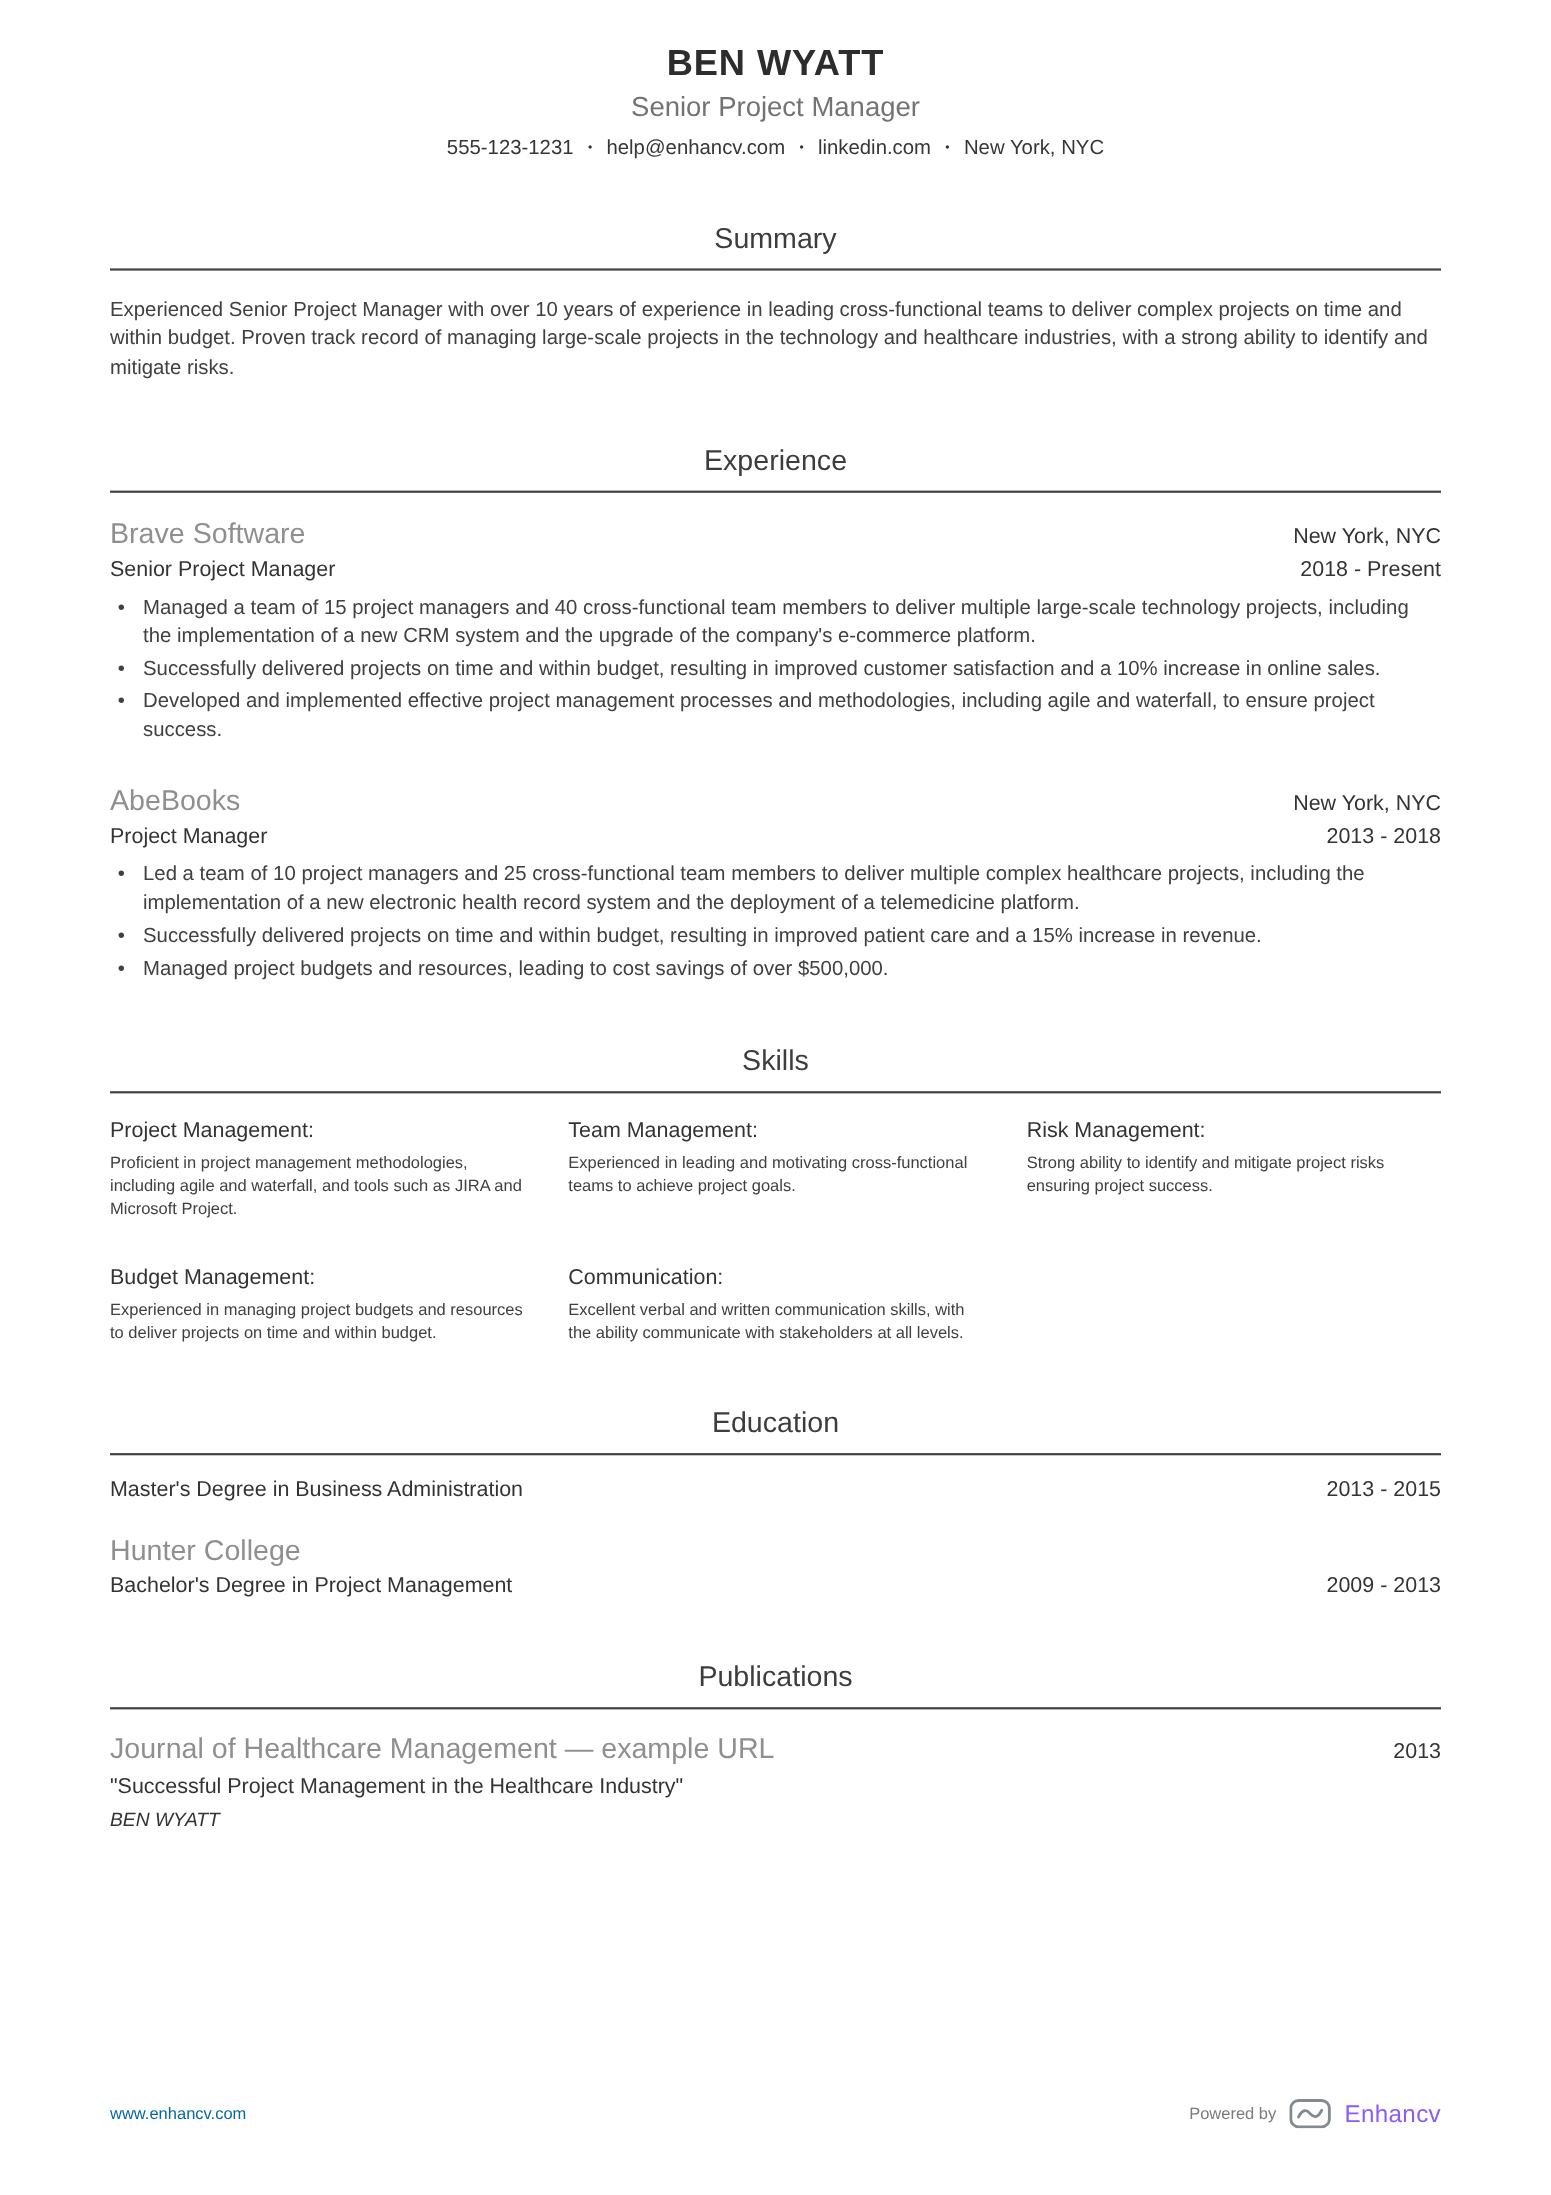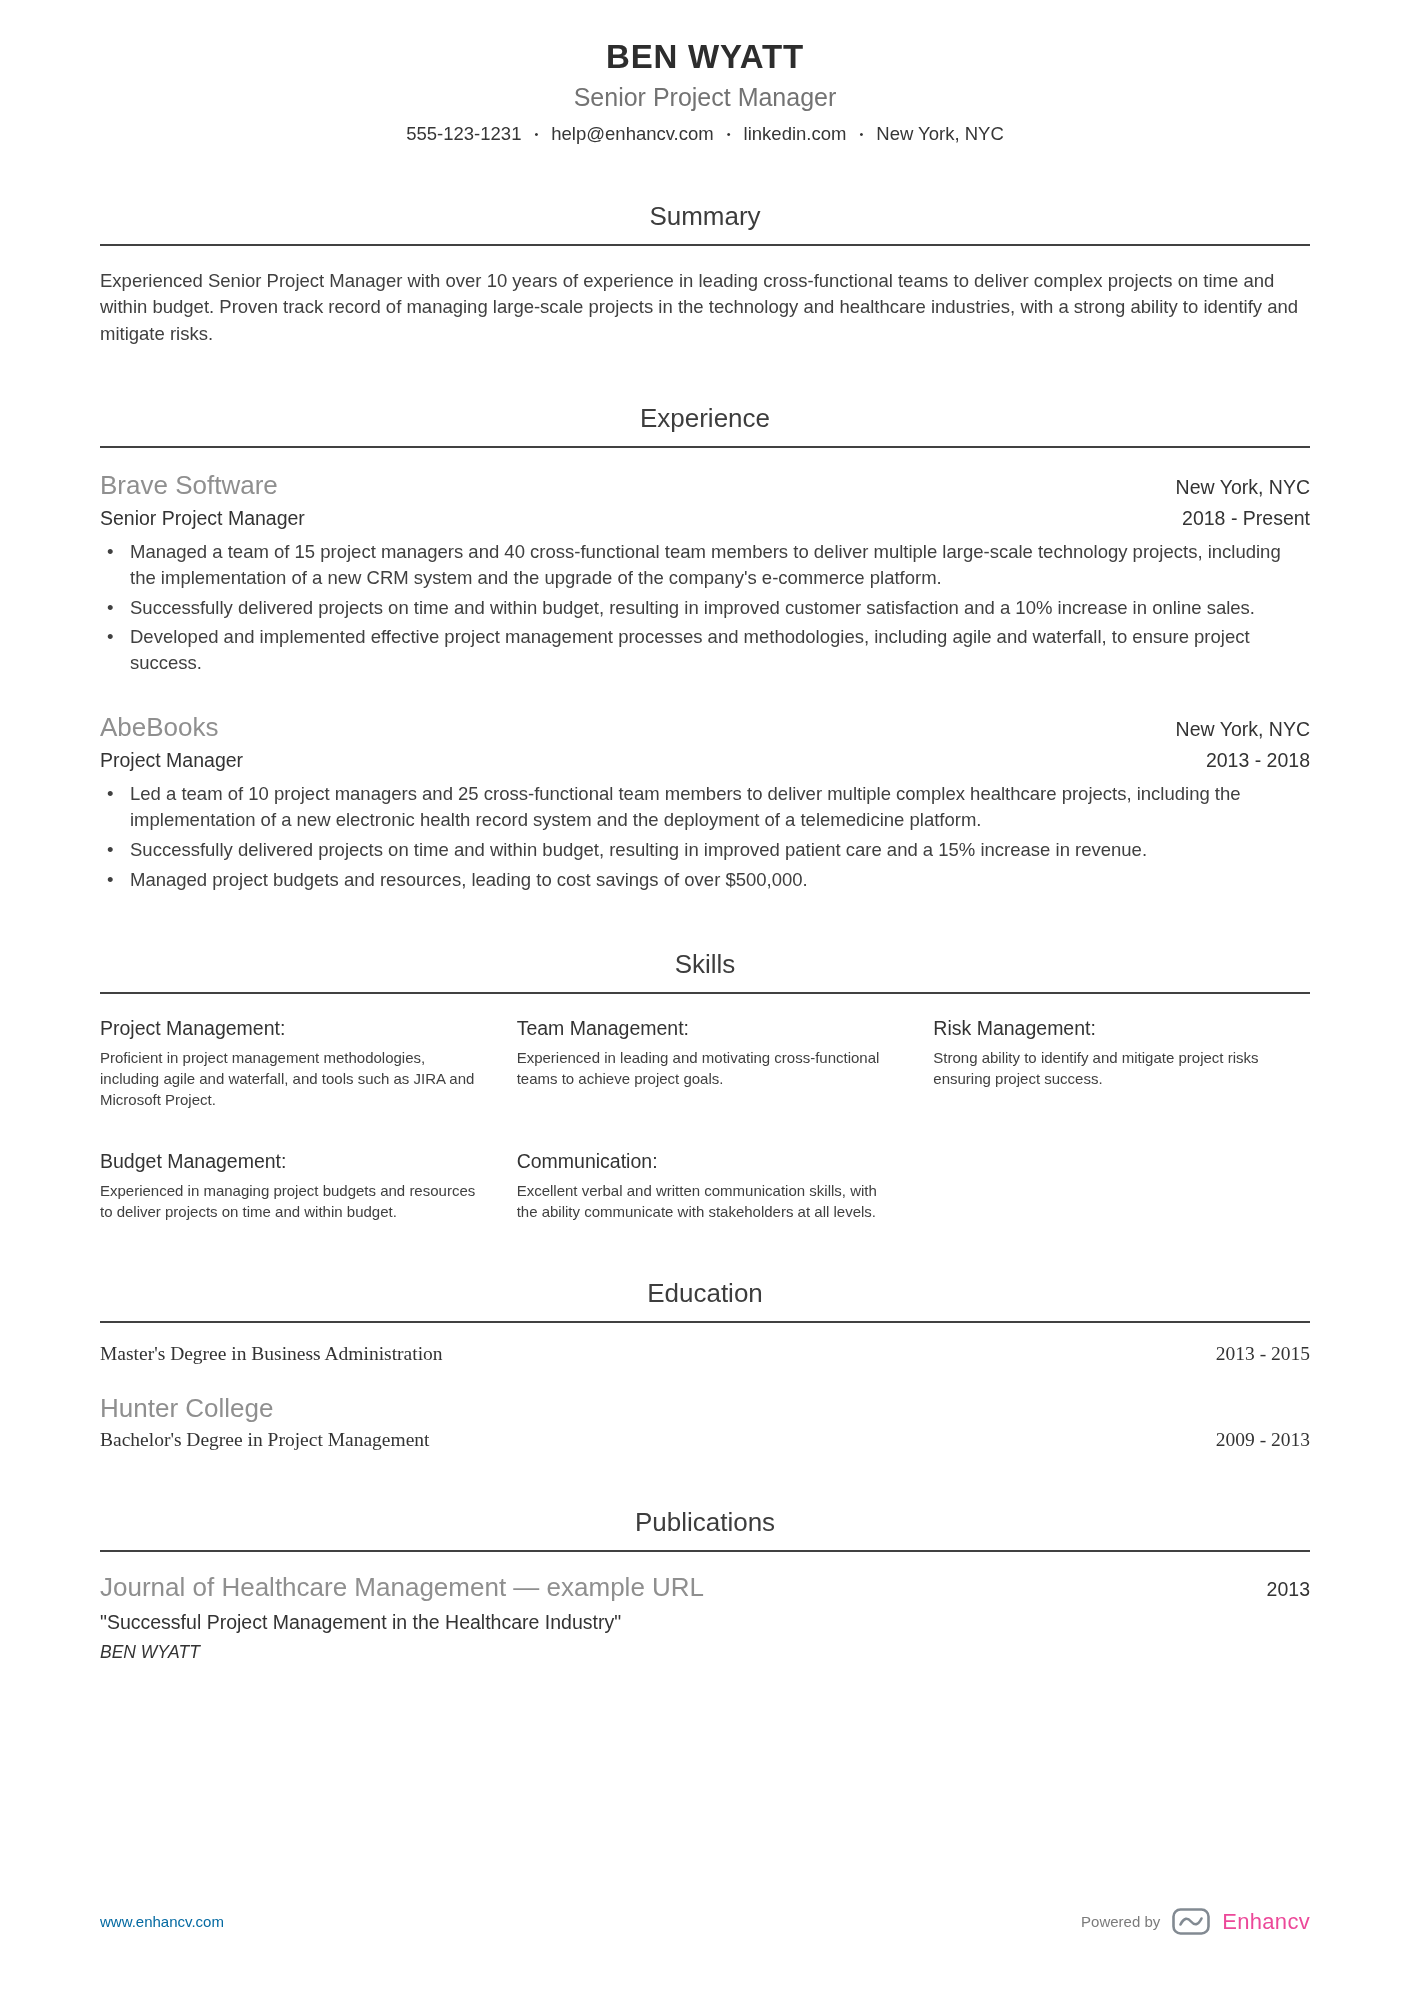--- a/index.html
+++ b/index.html
@@ -87,38 +87,38 @@
     column-gap: 80px;
     row-gap: 54px;
     gap: 40px;
   }
   .skill-title { font-size: 19.5px; color: #333333; }
   .skill-desc { margin: 7px 0 0; font-size: 15px; line-height: 1.4; color: #404040; }
 
   
   .school { margin-top: 20px; }
   .school + .school { margin-top: 28px; }
-  .school .degree-row { margin-top: 5px; font-family: Liberation Serif, serif; }
+  .school .degree-row { margin-top: 5px; }
 
   
   .publication { margin-top: 20px; }
   .pub-title { margin-top: 8px; font-size: 19.5px; color: #333333; }
   .pub-author { margin-top: 8px; font-size: 17.5px; font-style: italic; color: #333333; }
 
   
   .footer {
     margin-top: auto;
     display: flex;
     justify-content: space-between;
     align-items: center;
   }
   .site { font-size: 15px; color: #0369a1; }
   .powered { display: flex; align-items: center; gap: 12px; }
   .powered-label { font-size: 15px; color: #7b7b7b; }
-  .brand { font-size: 22px; color: #ec4899; letter-spacing: 0.3px; }
+  .brand { font-size: 22px; color: #8b5cf6; letter-spacing: 0.3px; }
   .logo { display: inline-flex; align-items: center; }
 </style>
 </head>
 <body>
 
 <div class="page">
 
   <header class="resume-header">
     <h1 class="candidate-name">BEN WYATT</h1>
     <div class="candidate-title">Senior Project Manager</div>

